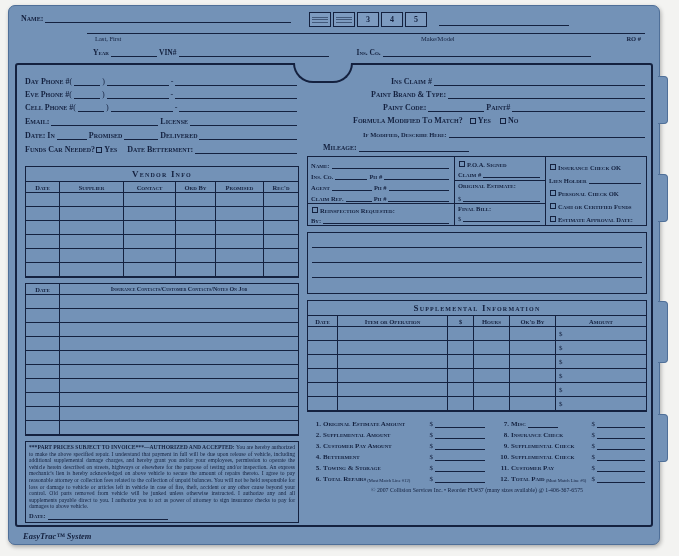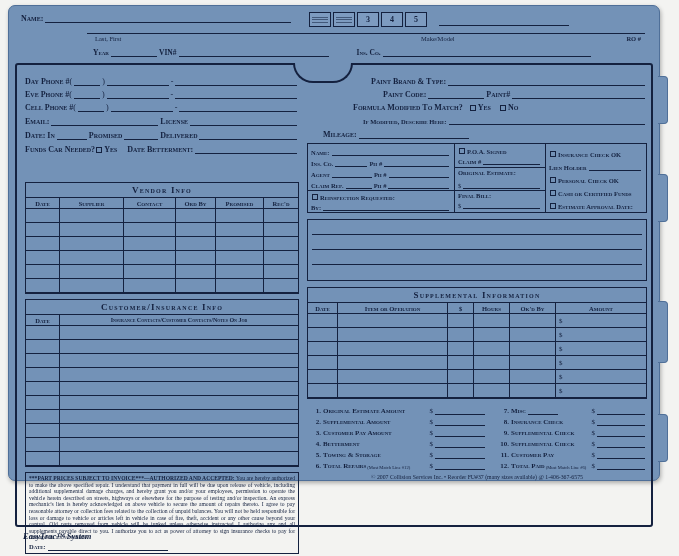--- a/index.html
+++ b/index.html
@@ -1,18 +1,18 @@
 <!DOCTYPE html>
 <html><head>
 <meta charset="utf-8">
 <style>
 :root{--ink:#14213f;--blu:#7392b7;--blu2:#7d9bc0}
 *{box-sizing:border-box;margin:0;padding:0}
 body{width:679px;height:556px;position:relative;background:#f3f3f1;font-family:"Liberation Serif",serif;color:var(--ink);overflow:hidden}
-.envelope{position:absolute;left:8px;top:5px;width:652px;height:476px;background:var(--blu);border:1px solid #4f6f98;border-radius:7px;box-shadow:1px 2px 4px rgba(0,0,0,.3)}
+.envelope{position:absolute;left:8px;top:5px;width:652px;height:540px;background:var(--blu);border:1px solid #4f6f98;border-radius:7px;box-shadow:1px 2px 4px rgba(0,0,0,.3)}
 .etab{position:absolute;right:-9px;width:10px;background:var(--blu);border:1px solid #4f6f98;border-left:none;border-radius:0 4px 4px 0}
 .k{font-variant:small-caps;font-weight:bold}
 .l{border-bottom:1px solid var(--ink);height:2px;margin:0 2px}
 .grow{flex:1}
 .sp{flex:1}
 .cb{width:6px;height:6px;border:1px solid var(--ink);margin:0 2px 1px 1px;flex:none;display:inline-block}
 .frow{display:flex;align-items:flex-end;white-space:nowrap}
 .panel{position:absolute;left:6px;top:57px;width:638px;height:464px;border:2px solid var(--ink);border-radius:3px}
 .notch{position:absolute;left:276px;top:-2px;width:60px;height:20px;background:var(--blu);border:2px solid var(--ink);border-top:none;border-radius:0 0 32px 32px}
 .col-l{position:absolute;left:8px;top:8px;width:274px}
@@ -133,21 +133,21 @@
       </div>
       <div class="frow fs8" style="height:14px">
         <span class="k">Funds Car Needed?</span>
         <span class="cb"></span>
         <span class="k">Yes</span>
         <span style="width:10px"></span>
         <span class="k">Date Betterment:</span>
         <span class="l grow"></span>
       </div>
 
-      <div class="box" style="margin-top:28px">
+      <div class="box" style="margin-top:12px">
         <div class="title">Vendor Info</div>
         <div class="grid vgrid">
           <span class="hc">Date</span>
           <span class="hc">Supplier</span>
           <span class="hc">Contact</span>
           <span class="hc">Ord By</span>
           <span class="hc">Promised</span>
           <span class="hc lastc">Rec'd</span>
         <i class="cell"></i>
             <i class="cell"></i>
@@ -182,21 +182,20 @@
             <i class="cell"></i>
             <i class="cell"></i>
             <i class="cell"></i>
             <i class="cell"></i>
             <i class="cell"></i>
             <i class="cell lastc"></i>
           </div>
       </div>
 
       <div class="box" style="margin-top:5px">
-        <div class="title">Customer/Insurance Info</div>
         <div class="grid cgrid">
           <span class="hc">Date</span>
           <span class="hc lastc fs6">Insurance Contacts/Customer Contacts/Notes On Job</span>
         <i class="cell"></i>
             <i class="cell lastc"></i>
             <i class="cell"></i>
             <i class="cell lastc"></i>
             <i class="cell"></i>
             <i class="cell lastc"></i>
             <i class="cell"></i>
@@ -221,20 +220,24 @@
         <span>You are hereby authorized to make the above specified repair. I understand that payment in full will be due upon release of vehicle, including additional supplemental damage charges, and hereby grant you and/or your employees, permission to operate the vehicle herein described on streets, highways or elsewhere for the purpose of testing and/or inspection. An express mechanic's lien is hereby acknowledged on above vehicle to secure the amount of repairs thereto. I agree to pay reasonable attorney or collection fees related to the collection of unpaid balances. You will not be held responsible for loss or damage to vehicle or articles left in vehicle in case of fire, theft, accident or any other cause beyond your control. Old parts removed from vehicle will be junked unless otherwise instructed. I authorize any and all supplements payable direct to you. I authorize you to act as power of attorney to sign insurance checks to pay for damages to above vehicle.</span>
         <div class="frow" style="height:9px;margin-top:1px;font-size:6.5px">
           <span class="k">Date:</span>
           <span class="l" style="width:120px"></span>
         </div>
       </div>
 
     </div>
 
     <div class="col-r">
+      <div class="frow fs8" style="height:13px;padding-left:84px">
+        <span class="k">Ins Claim #</span>
+        <span class="l grow"></span>
+      </div>
       <div class="frow fs8" style="height:13px;padding-left:64px">
         <span class="k">Paint Brand &amp; Type:</span>
         <span class="l grow"></span>
       </div>
       <div class="frow fs8" style="height:13px;padding-left:76px">
         <span class="k">Paint Code:</span>
         <span class="l" style="width:56px"></span>
         <span class="k">Paint#</span>
         <span class="l grow"></span>
       </div>

